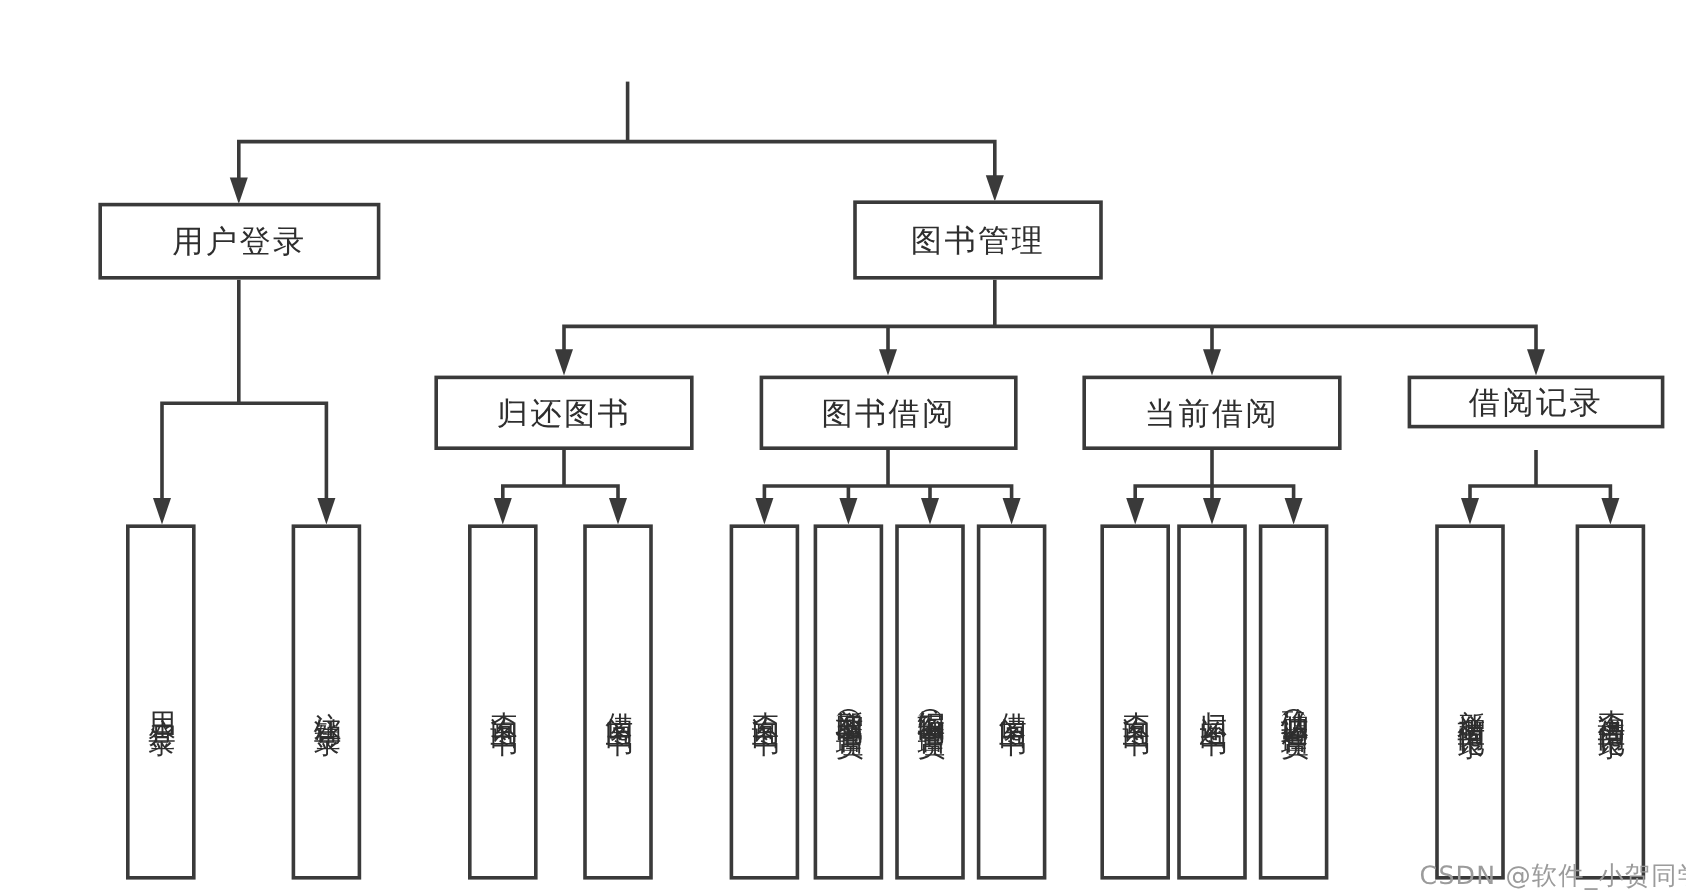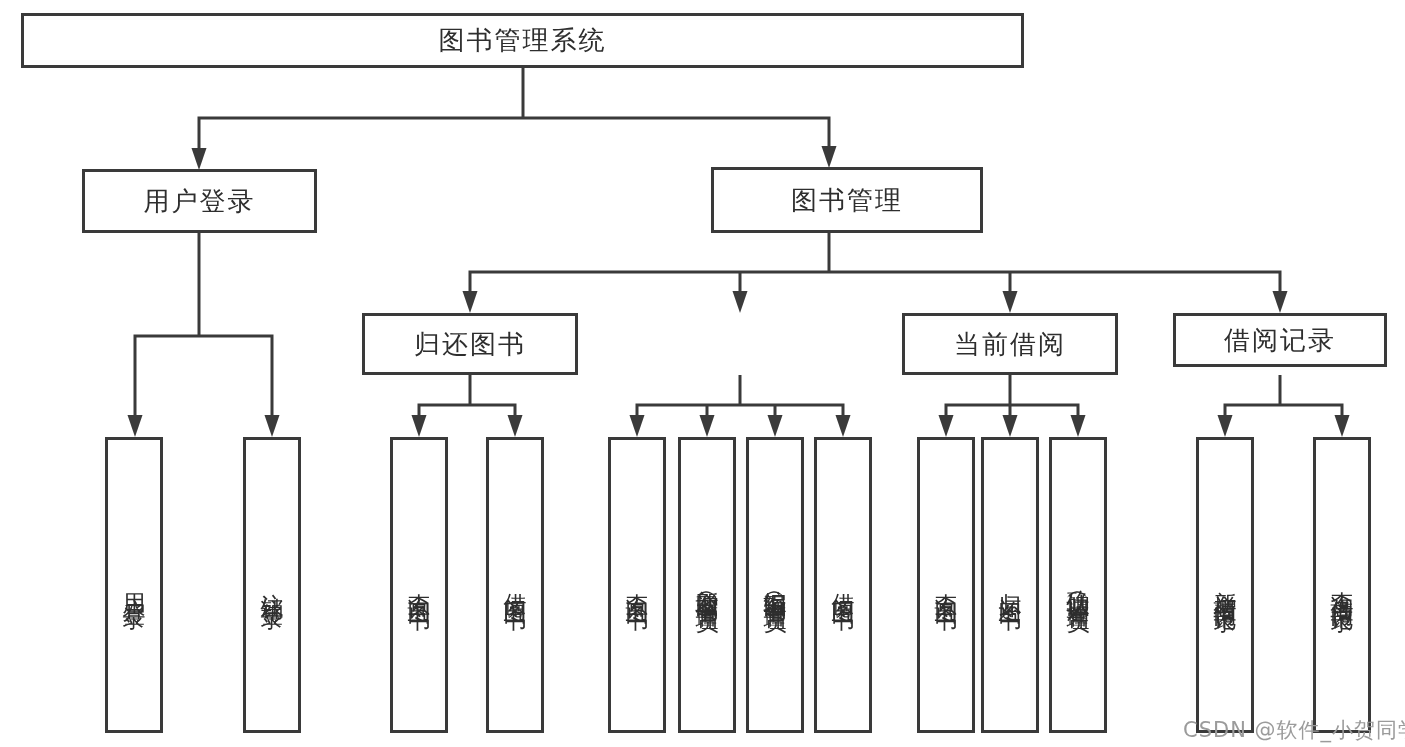--- a/index.html
+++ b/index.html
@@ -80,28 +80,28 @@
     <polygon class="arrow" points="938.5,415 953.5,415 946,437"></polygon>
     <polygon class="arrow" points="1002.5,415 1017.5,415 1010,437"></polygon>
     <polygon class="arrow" points="1070.5,415 1085.5,415 1078,437"></polygon>
 
     <path class="stroke" d="M1280 375 V405"></path>
     <path class="stroke" d="M1225 418 V405 H1342 V418"></path>
     <polygon class="arrow" points="1217.5,415 1232.5,415 1225,437"></polygon>
     <polygon class="arrow" points="1334.5,415 1349.5,415 1342,437"></polygon>
   </svg>
 
-  <div class="hnode" style="left:21px; top:13px; width:1003px; height:55px;">图书管理系统</div>
 
   <div class="hnode" style="left:82px; top:169px; width:235px; height:64px;">用户登录</div>
-  <div class="hnode" style="left:711px; top:167px; width:272px; height:66px;">图书管理</div>
+  <div class="hnode" style="left:711px; top:167px; width:208px; height:66px;">图书管理</div>
 
   <div class="hnode" style="left:362px; top:313px; width:216px; height:62px;">归还图书</div>
+  <div class="hnode" style="left:633px; top:313px; width:215px; height:62px;">图书借阅</div>
   <div class="hnode" style="left:902px; top:313px; width:216px; height:62px;font-family:Liberation Mono, monospace;">当前借阅</div>
-  <div class="hnode" style="left:1173px; top:313px; width:214px; height:54px;">借阅记录</div>
+  <div class="hnode" style="left:1173px; top:313px; width:214px; height:44px;">借阅记录</div>
 
   <div class="leaf" style="left:105px;">用户登录</div>
   <div class="leaf" style="left:243px;">注销登录</div>
 
   <div class="leaf" style="left:390px;">查询图书</div>
   <div class="leaf" style="left:486px;">借阅图书</div>
 
   <div class="leaf" style="left:608px;">查询图书</div>
   <div class="leaf" style="left:678px; letter-spacing:3px;">新增图书（管理员）</div>
   <div class="leaf" style="left:746px; letter-spacing:3px;">编辑图书（管理员）</div>

